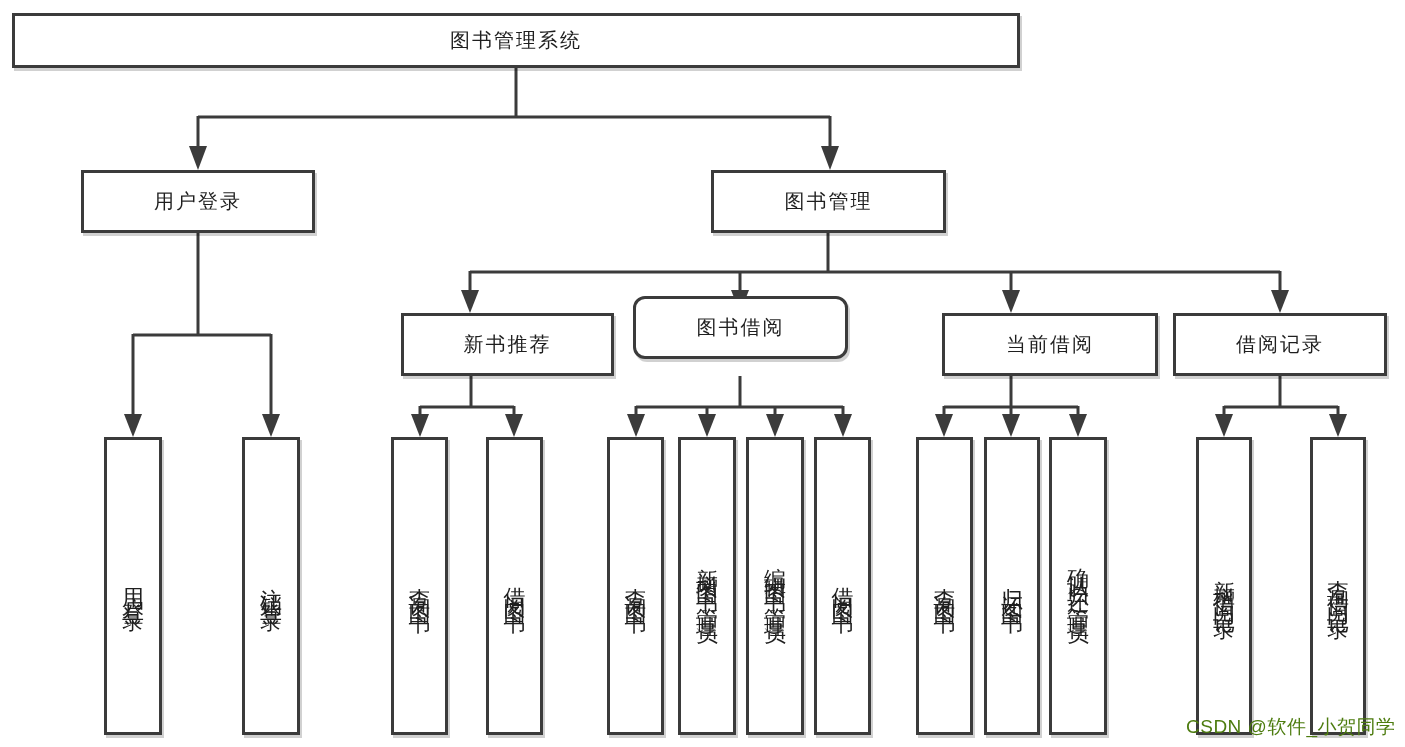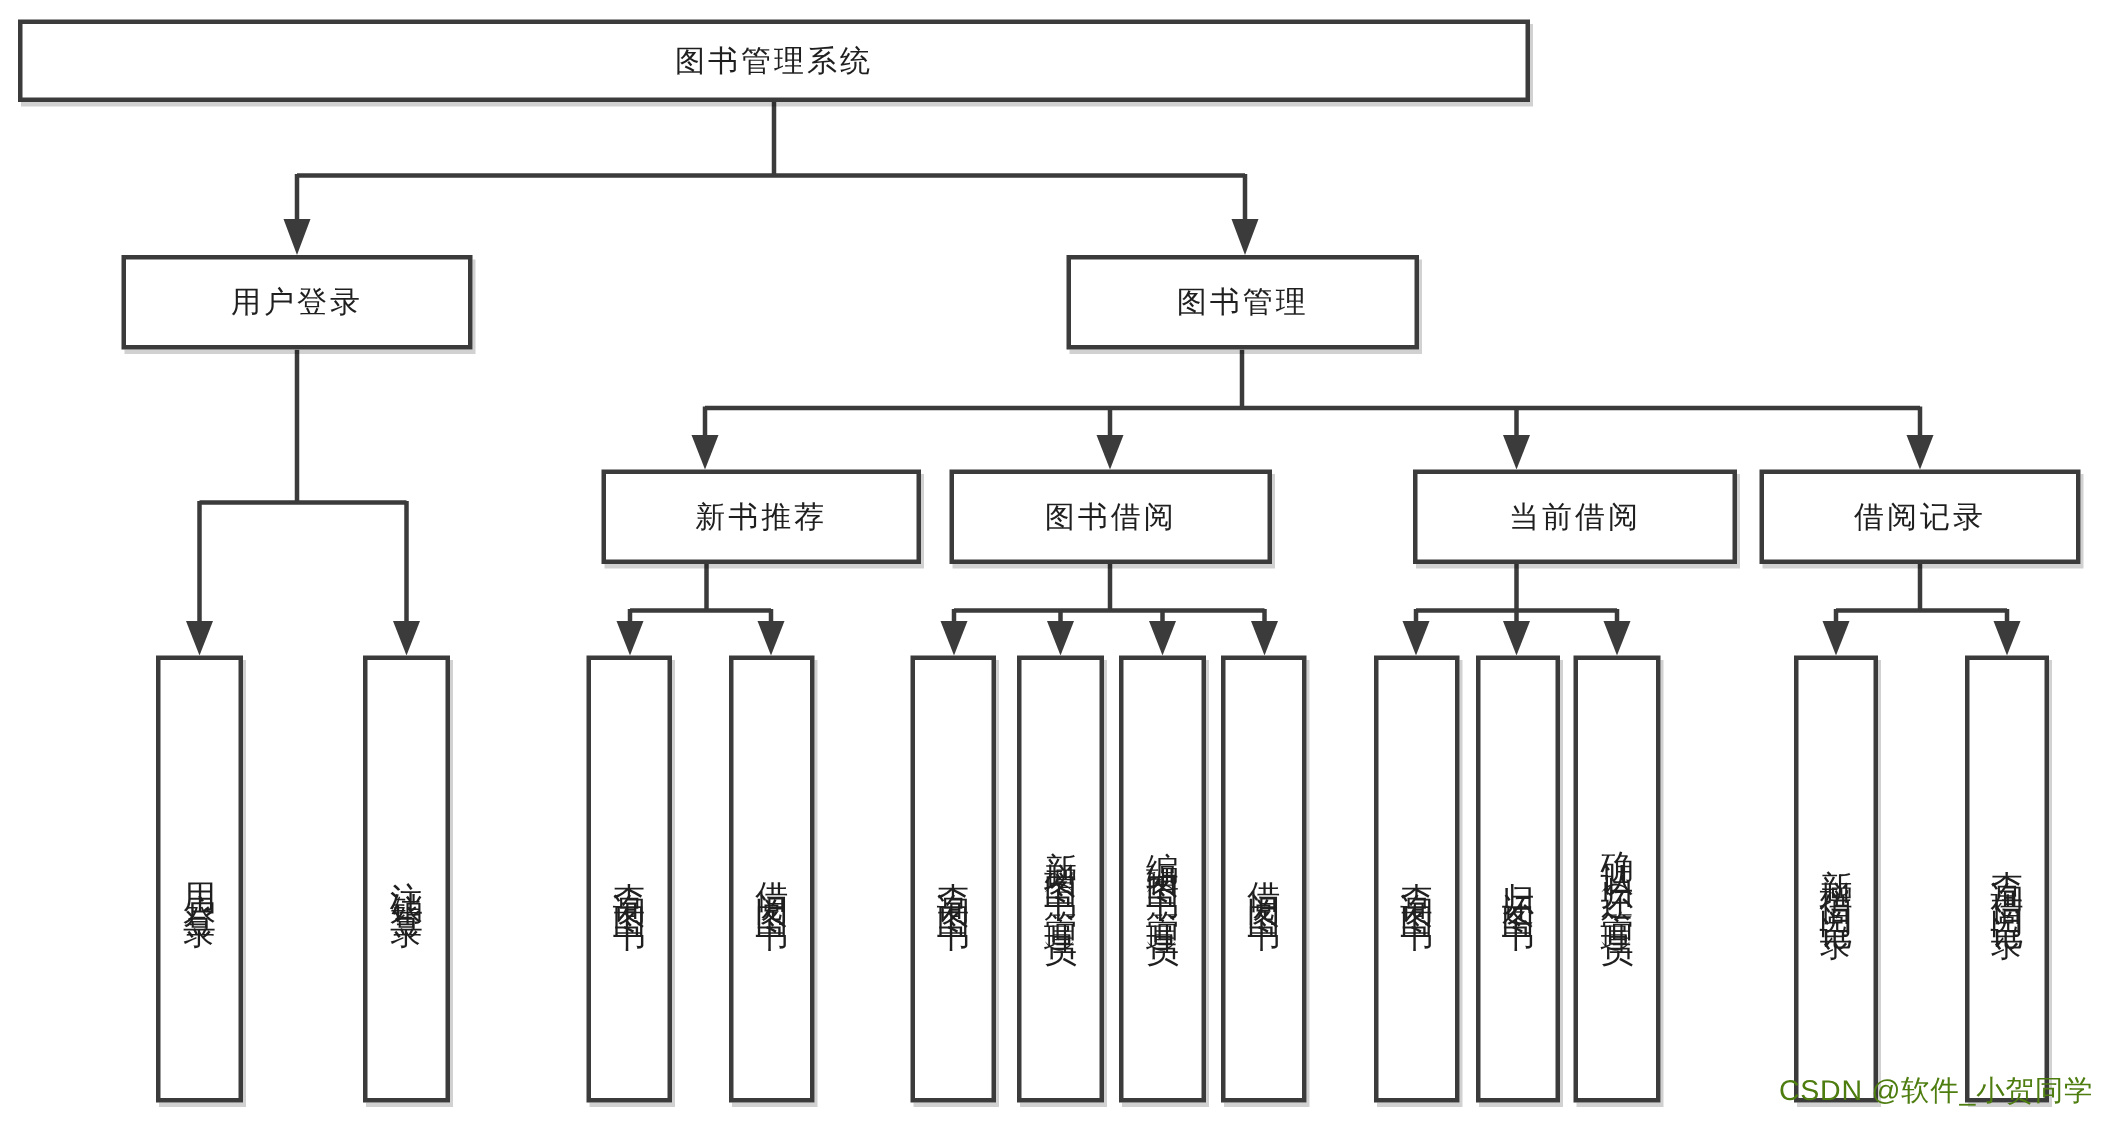--- a/index.html
+++ b/index.html
@@ -121,21 +121,21 @@
   <div class="node node-h" style="left:81px;top:170px;width:234px;height:63px;">
     <span>用户登录</span>
   </div>
   <div class="node node-h" style="left:711px;top:170px;width:235px;height:63px;">
     <span>图书管理</span>
   </div>
 
   <div class="node node-h" style="left:365px;top:313px;width:213px;height:63px;margin-left:36px;">
     <span>新书推荐</span>
   </div>
-  <div class="node node-h" style="left:633px;top:313px;width:215px;height:63px;">
+  <div class="node node-h" style="left:633px;top:296px;width:215px;height:63px;border-radius:12px;">
     <span>图书借阅</span>
   </div>
   <div class="node node-h" style="left:902px;top:313px;width:216px;height:63px;margin-left:40px;">
     <span>当前借阅</span>
   </div>
   <div class="node node-h" style="left:1173px;top:313px;width:214px;height:63px;">
     <span>借阅记录</span>
   </div>
 
   <div class="node node-v" style="left:104px;top:437px;width:58px;height:298px;">

